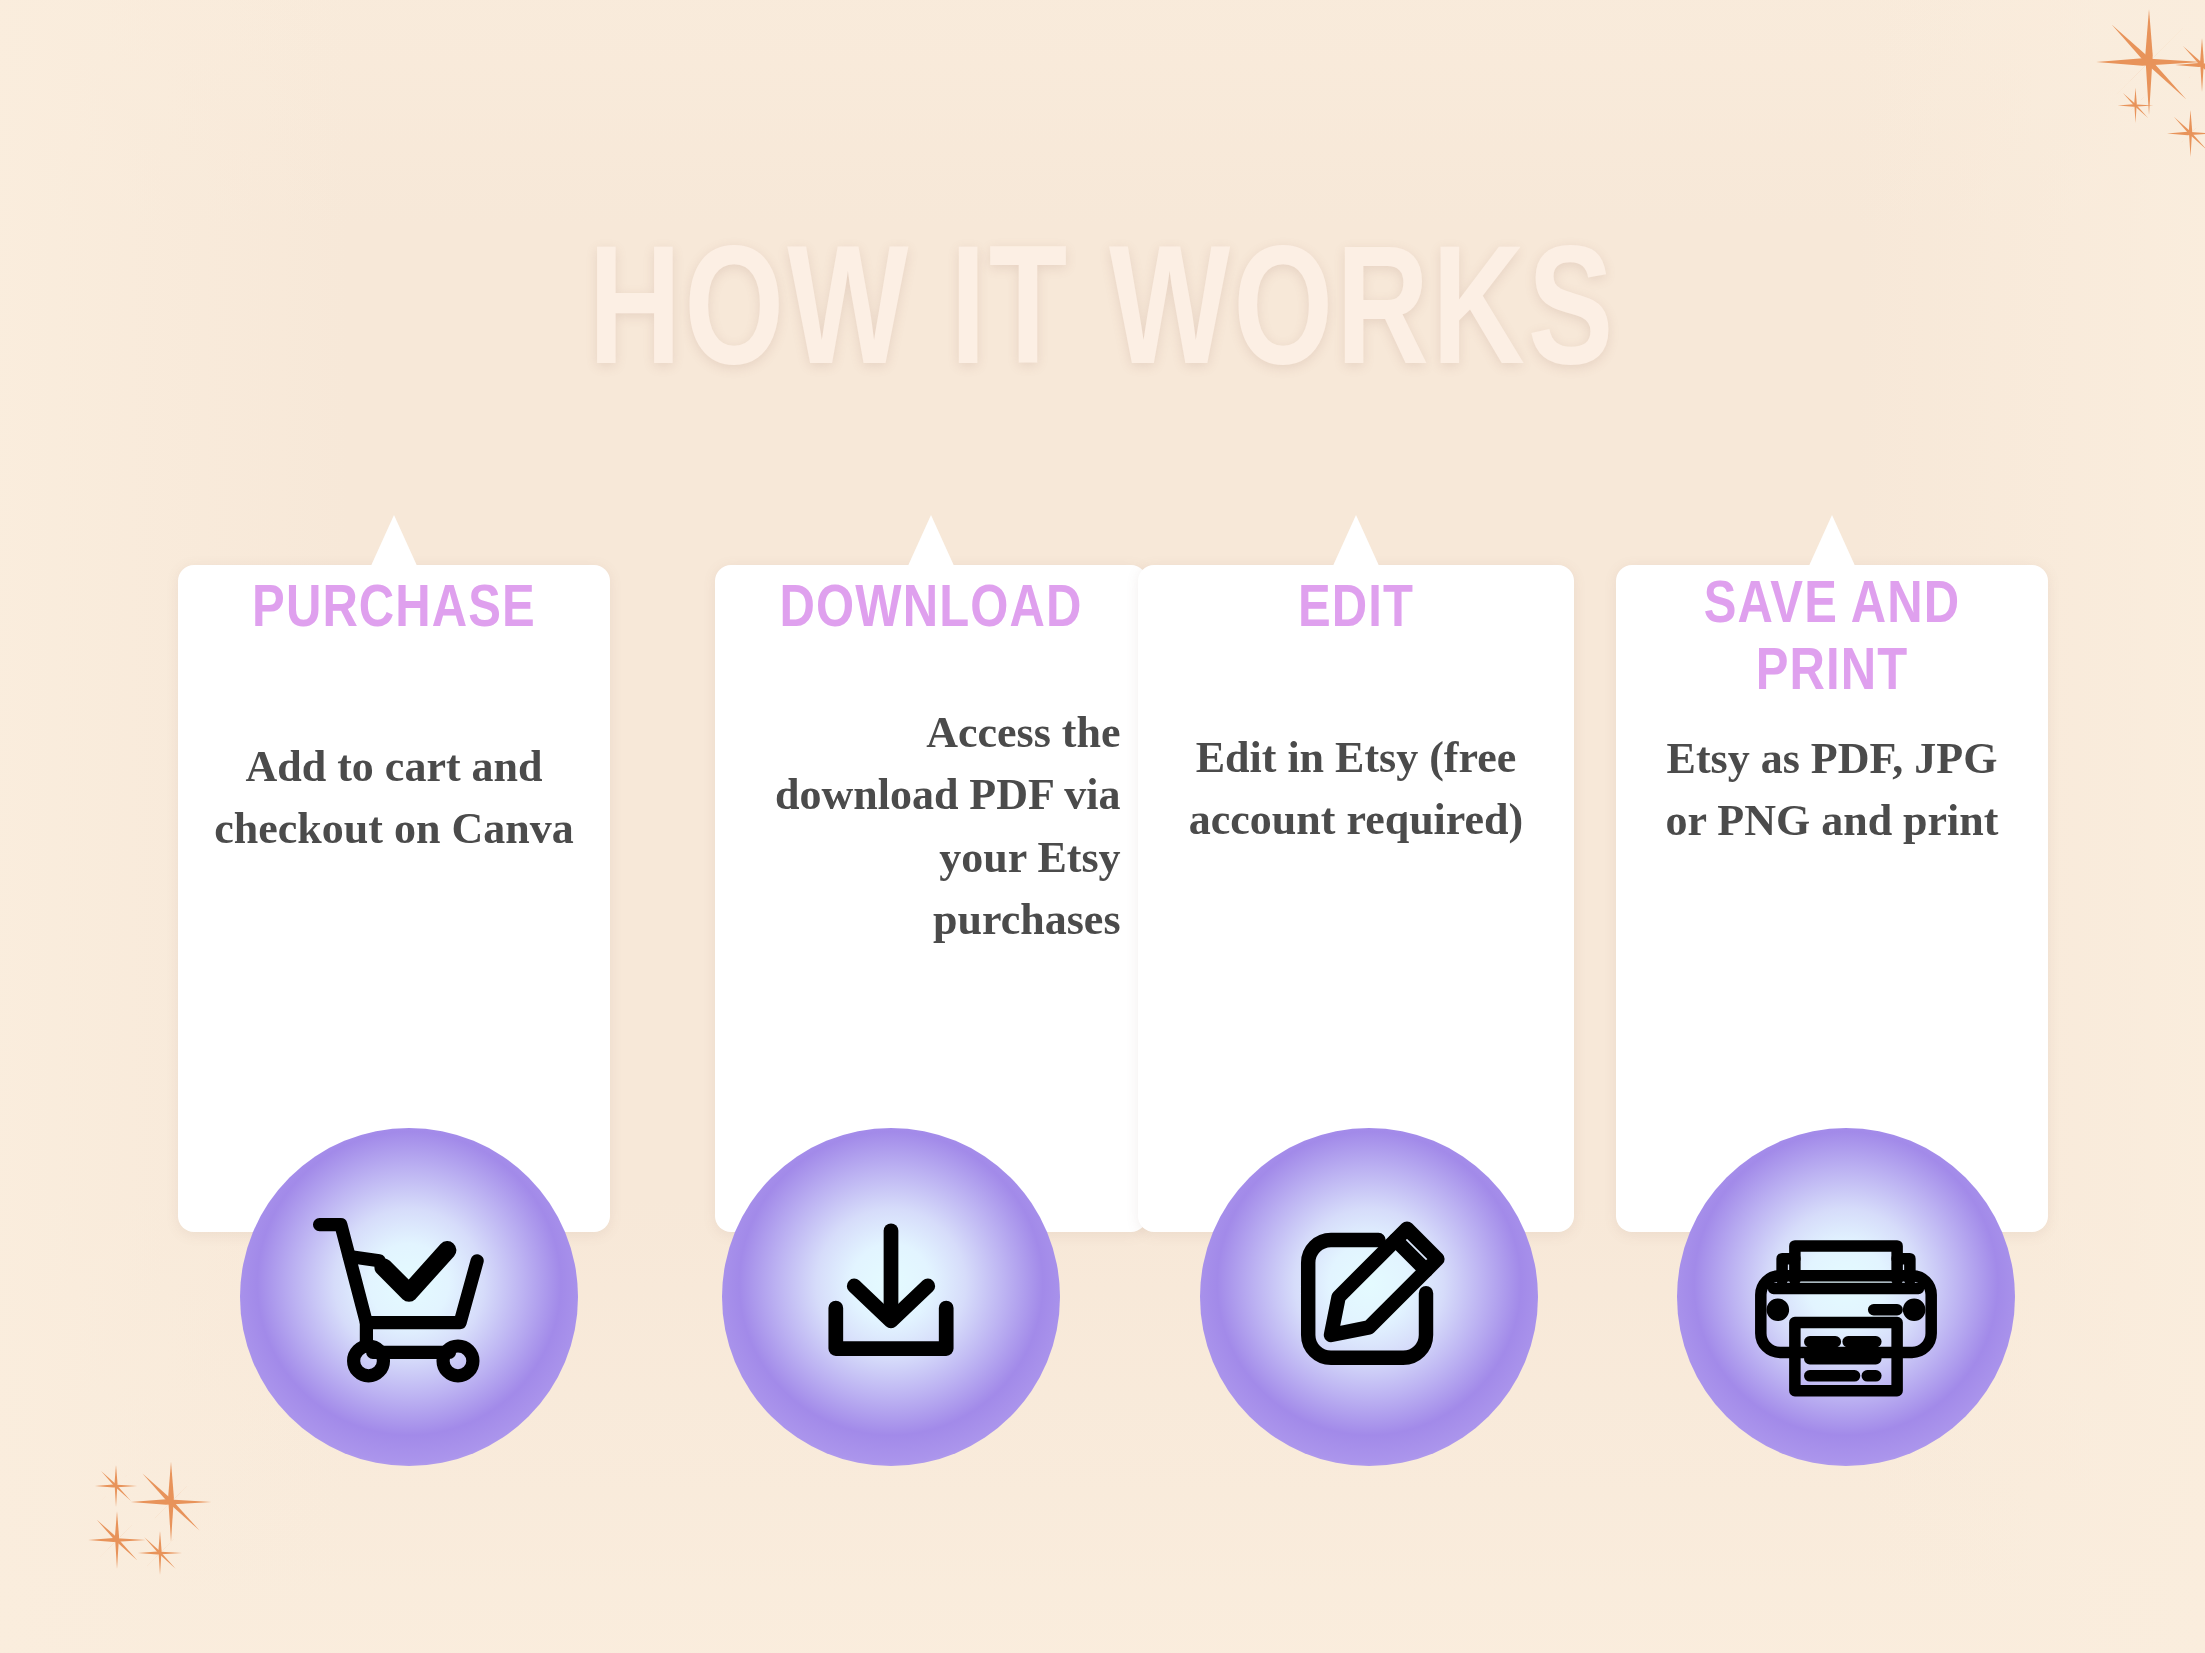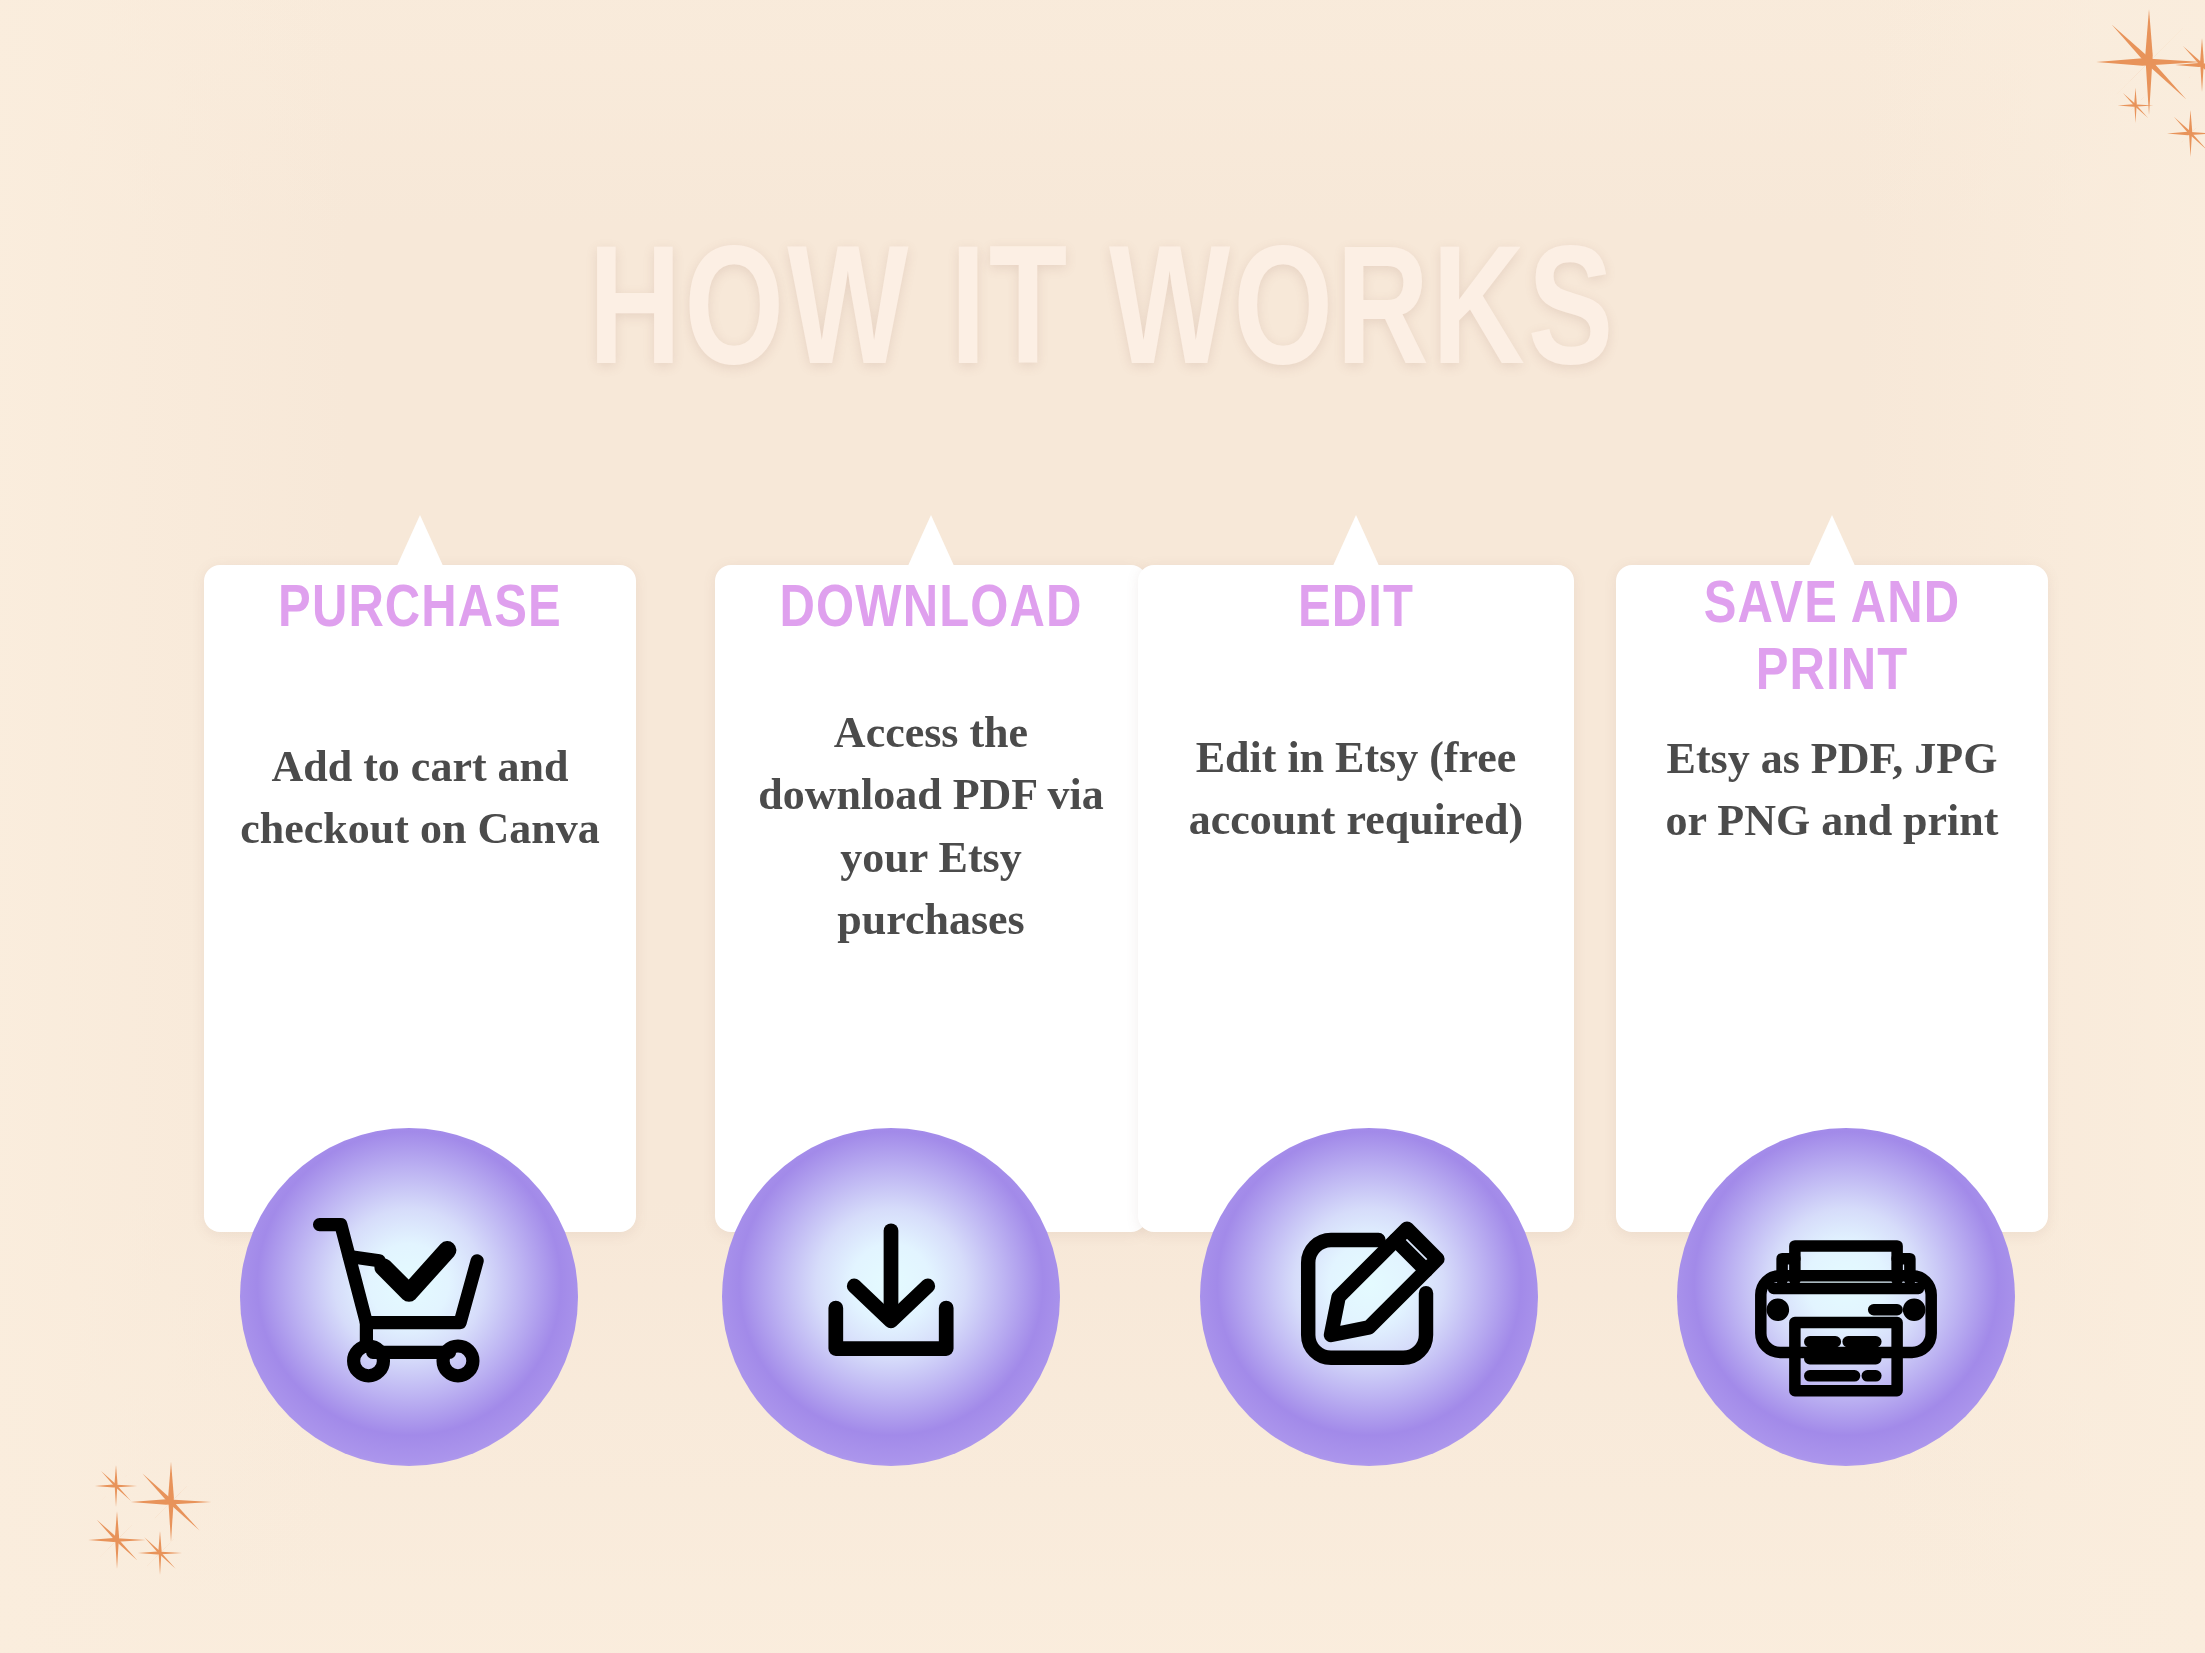--- a/index.html
+++ b/index.html
@@ -219,32 +219,32 @@
     <path d="M2 50 L44 46.6 L98 50 L44 53.4 Z"></path>
     <path d="M16 16 L50 46 L84 84 L46 50 Z"></path>
     <path d="M84 16 L54 46 L16 84 L50 50 Z"></path>
   </g>
 </svg>
 
 <div id="title">HOW IT WORKS</div>
 
 <div id="cards">
 
-  <div class="card-wrap" style="left:204px; width:432px;">
+  <div class="card-wrap" style="left:178px; width:432px;">
     <div class="card"></div>
     <div class="notch"></div>
     <div class="card-head">PURCHASE</div>
     <div class="card-body" style="top:221px;">Add to cart and checkout on Canva</div>
   </div>
 
   <div class="card-wrap" style="left:675px; width:432px;margin-left:40px;">
     <div class="card"></div>
     <div class="notch"></div>
     <div class="card-head">DOWNLOAD</div>
-    <div class="card-body" style="top:187px;">Access the download PDF via your Etsy purchases</div>
+    <div class="card-body" style="top:187px;text-align:right;">Access the download PDF via your Etsy purchases</div>
   </div>
 
   <div class="card-wrap" style="left:1138px; width:436px;">
     <div class="card"></div>
     <div class="notch"></div>
     <div class="card-head">EDIT</div>
     <div class="card-body" style="top:212px;">Edit in Etsy (free account required)</div>
   </div>
 
   <div class="card-wrap" style="left:1616px; width:432px;">

